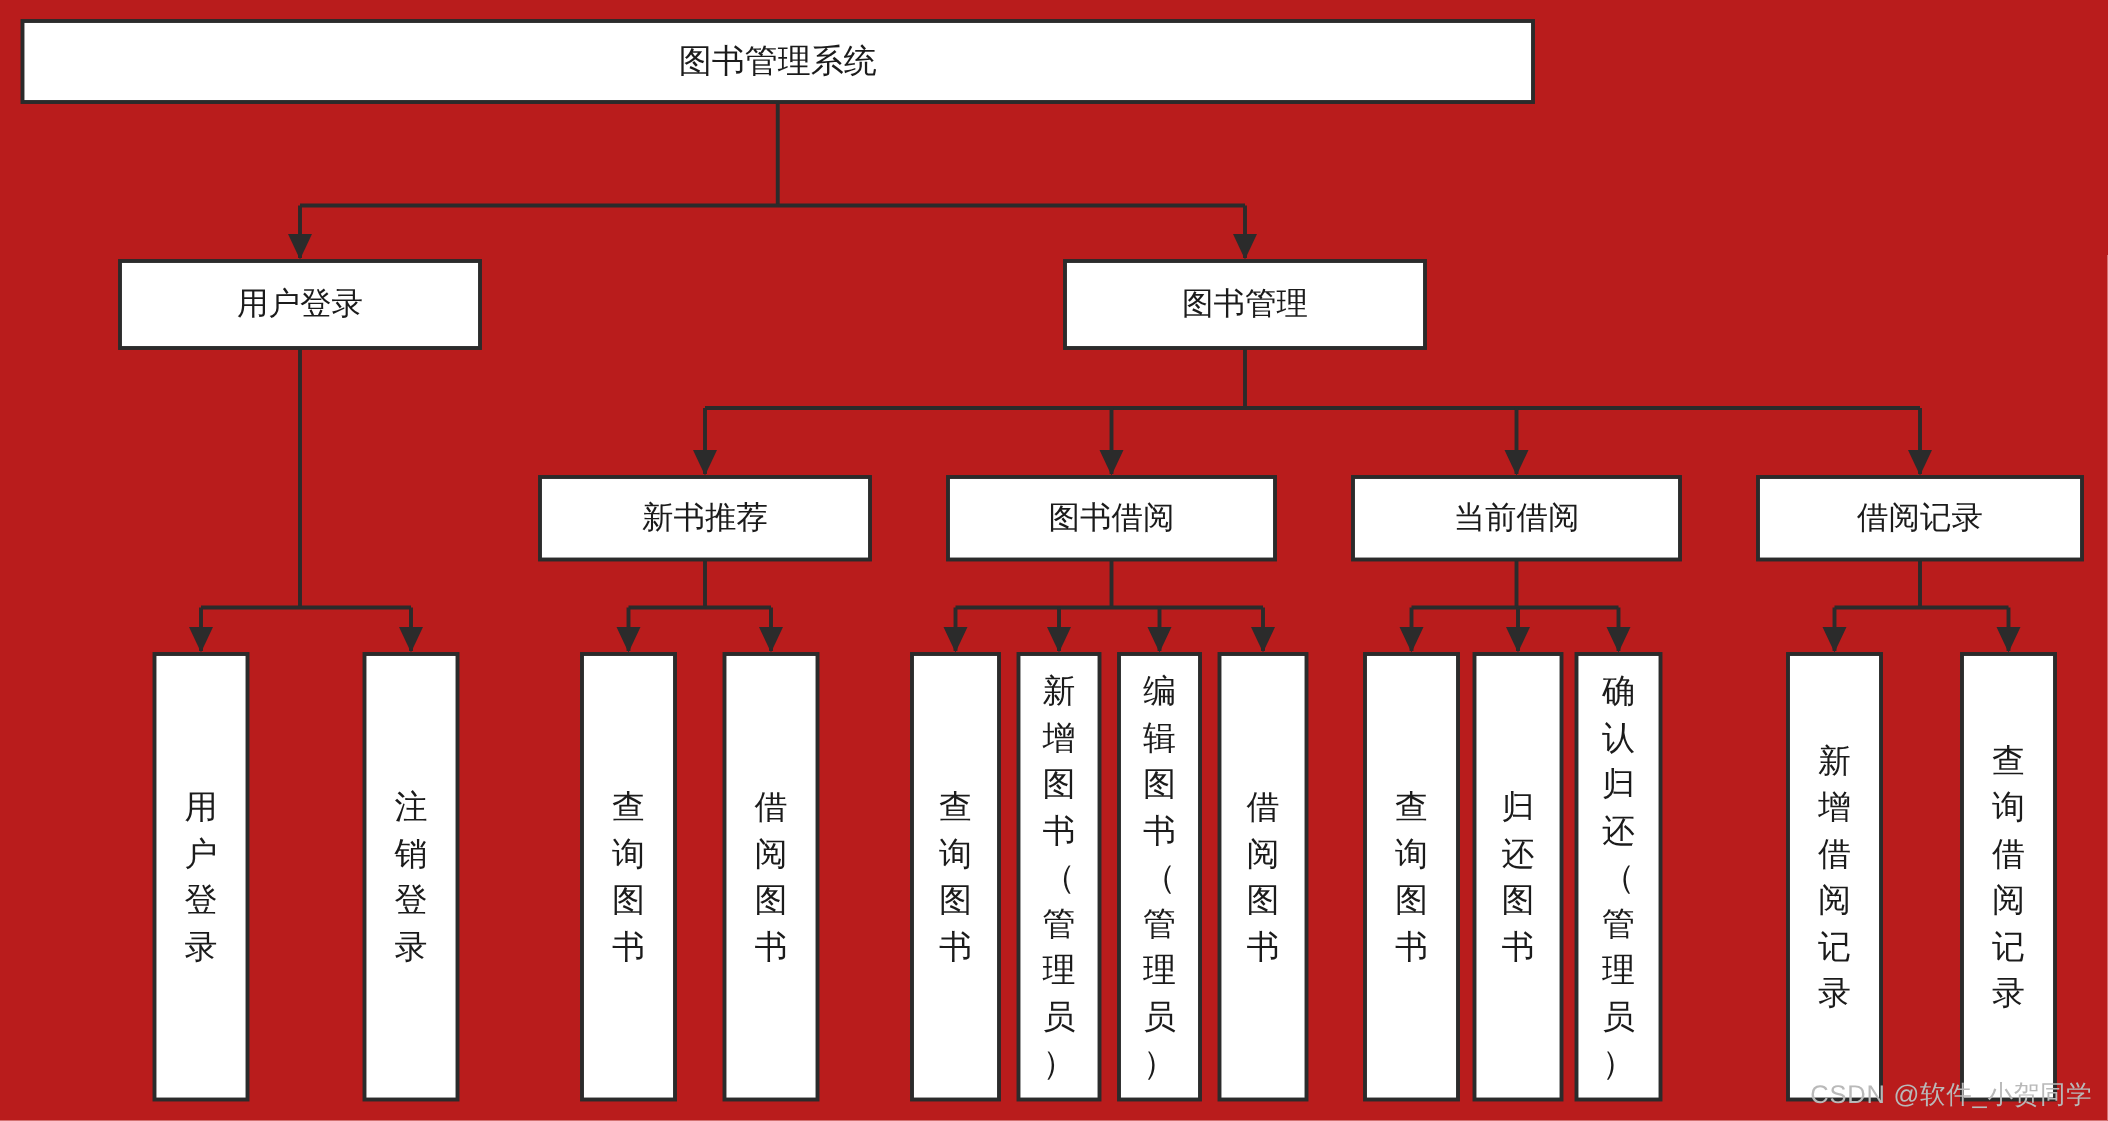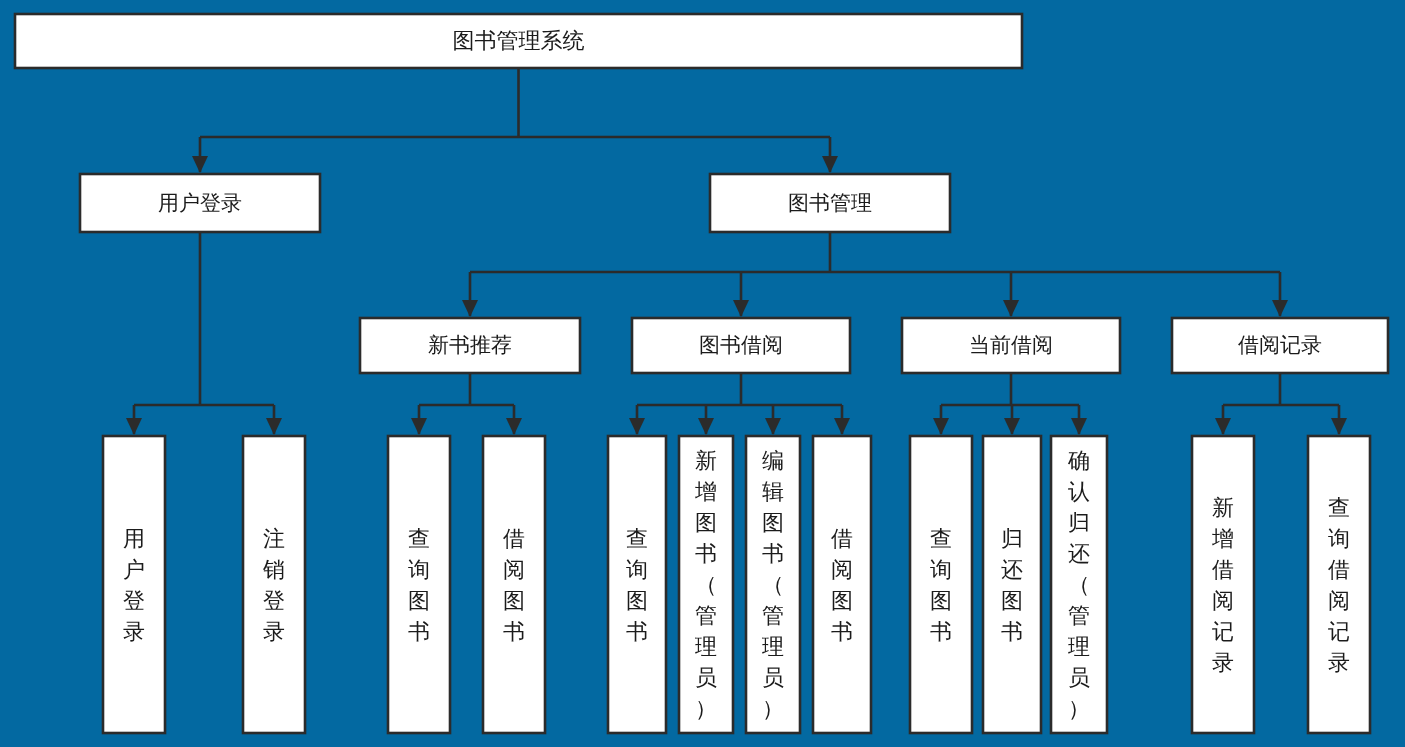--- a/index.html
+++ b/index.html
@@ -10,21 +10,21 @@
   body {
     width: 1405px;
     height: 747px;
     font-family: "Liberation Sans", "DejaVu Sans", sans-serif;
     overflow: hidden;
   }
   #diagram-root {
     position: relative;
     width: 1405px;
     height: 747px;
-    background: #0369a1;
+    background: #b91c1c;
   }
   svg#flow {
     position: absolute;
     left: 0;
     top: 0;
     width: 1405px;
     height: 747px;
   }
   .node-box {
     fill: #ffffff;
@@ -267,13 +267,14 @@
           <rect x="1308" y="436" width="62" height="297" class="node-box"></rect>
           <text x="1339" y="507" class="leaf-label-char">查</text>
           <text x="1339" y="538" class="leaf-label-char">询</text>
           <text x="1339" y="569" class="leaf-label-char">借</text>
           <text x="1339" y="600" class="leaf-label-char">阅</text>
           <text x="1339" y="631" class="leaf-label-char">记</text>
           <text x="1339" y="662" class="leaf-label-char">录</text>
         </g>
       </g>
   </svg>
+  <div class="watermark">CSDN @软件_小贺同学</div>
 </div>
 
 </body></html>

